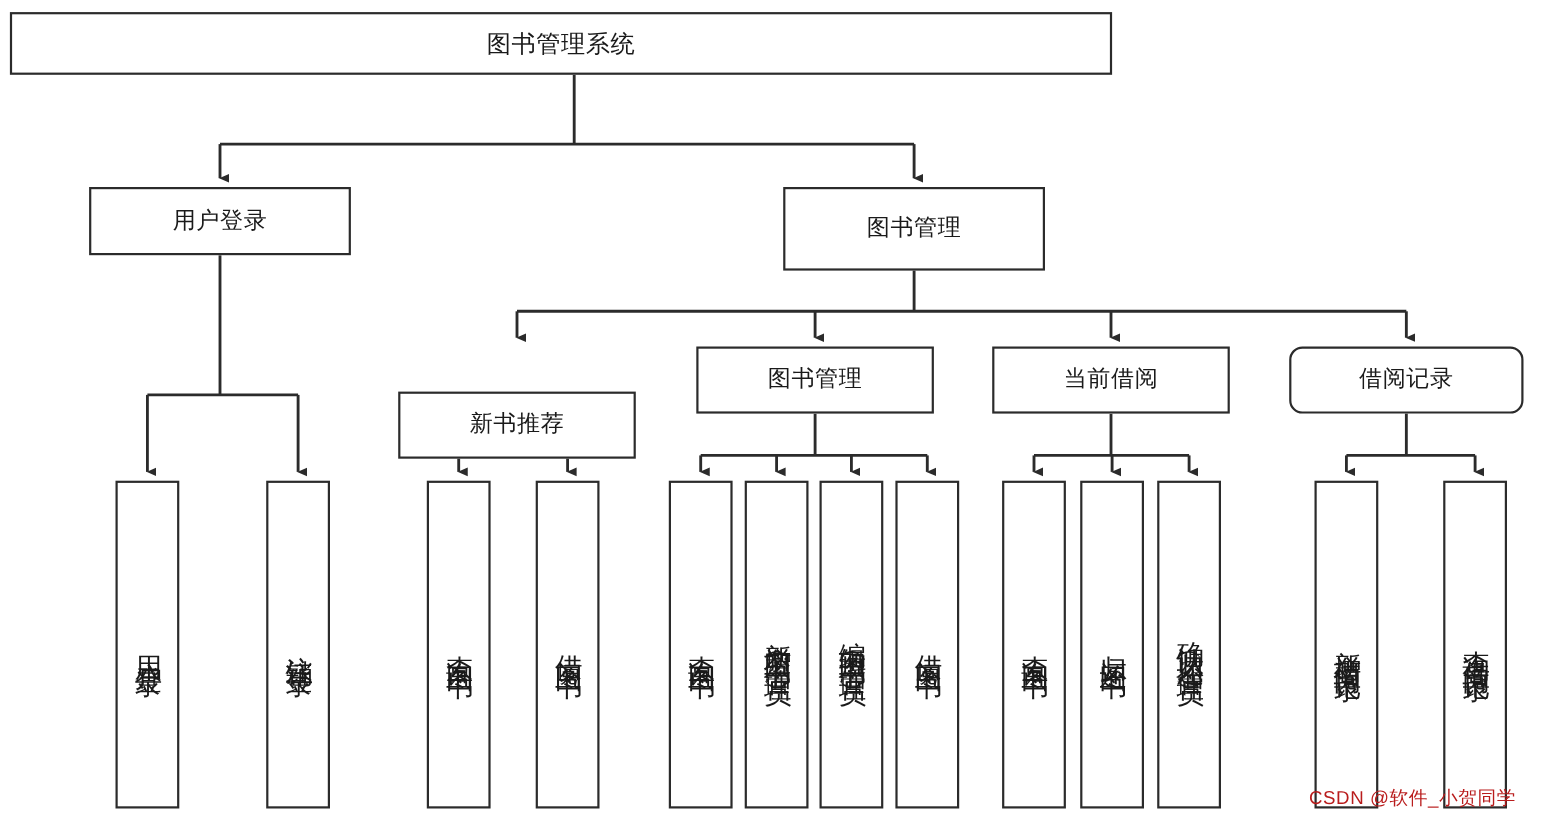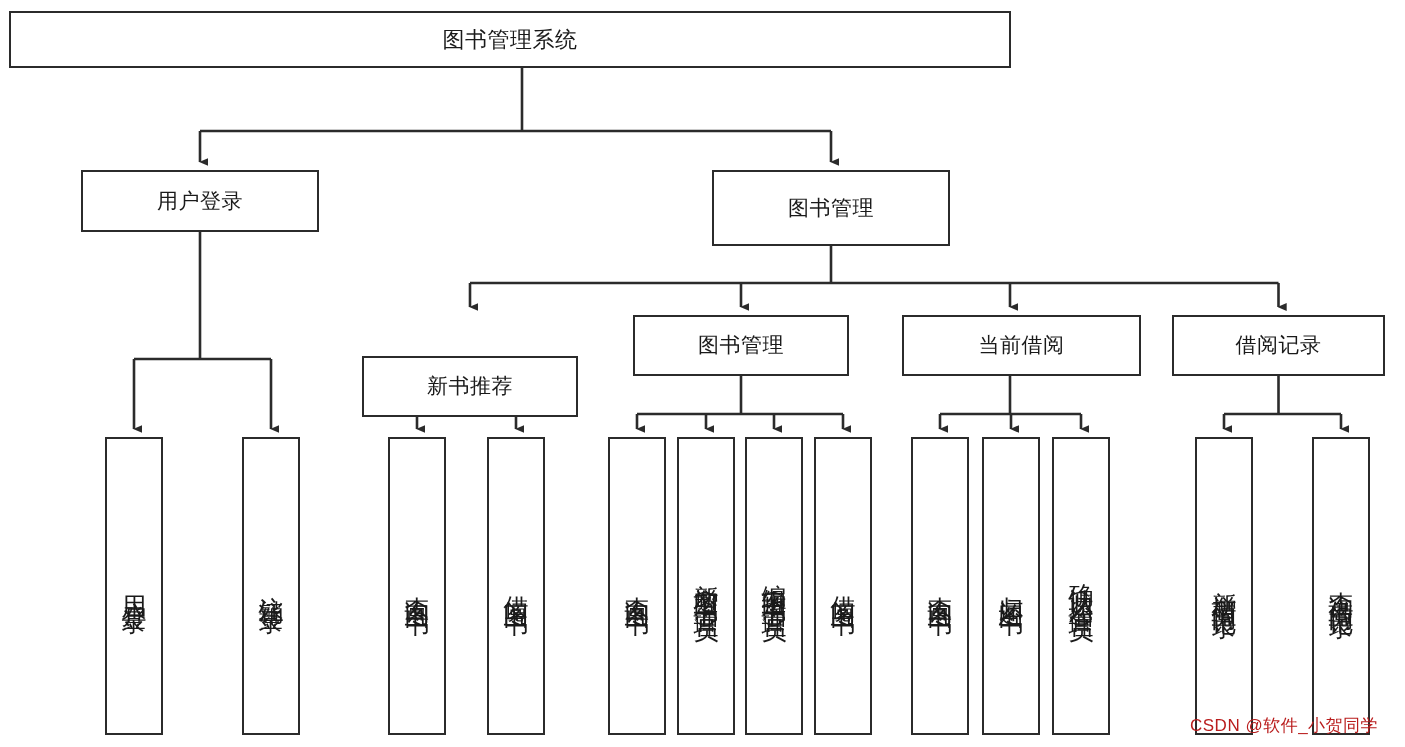--- a/index.html
+++ b/index.html
@@ -133,24 +133,24 @@
   <div class="node-box node-h" style="left: 712px; top: 170px; width: 238px; height: 76px;">
     <span class="node-label">图书管理</span>
   </div>
 
   <div class="node-box node-h" style="left: 362px; top: 315px; width: 216px; height: 61px; margin-top: 41px;">
     <span class="node-label">新书推荐</span>
   </div>
   <div class="node-box node-h" style="left: 633px; top: 315px; width: 216px; height: 61px;">
     <span class="node-label">图书管理</span>
   </div>
-  <div class="node-box node-h" style="left: 902px; top: 315px; width: 239px; height: 61px;">
+  <div class="node-box node-h" style="left: 902px; top: 315px; width: 216px; height: 61px;">
     <span class="node-label">当前借阅</span>
   </div>
-  <div class="node-box node-h" style="left: 1172px; top: 315px; width: 213px; height: 61px;">
+  <div class="node-box node-h" style="left: 1172px; top: 315px; width: 213px; height: 61px; border-radius: 12px;">
     <span class="node-label">借阅记录</span>
   </div>
 
   <div class="node-box node-v" style="left: 105px; top: 437px; width: 58px; height: 298px;">
     <span class="node-label">用户登录</span>
   </div>
   <div class="node-box node-v" style="left: 242px; top: 437px; width: 58px; height: 298px;">
     <span class="node-label">注销登录</span>
   </div>
   <div class="node-box node-v" style="left: 388px; top: 437px; width: 58px; height: 298px;">

